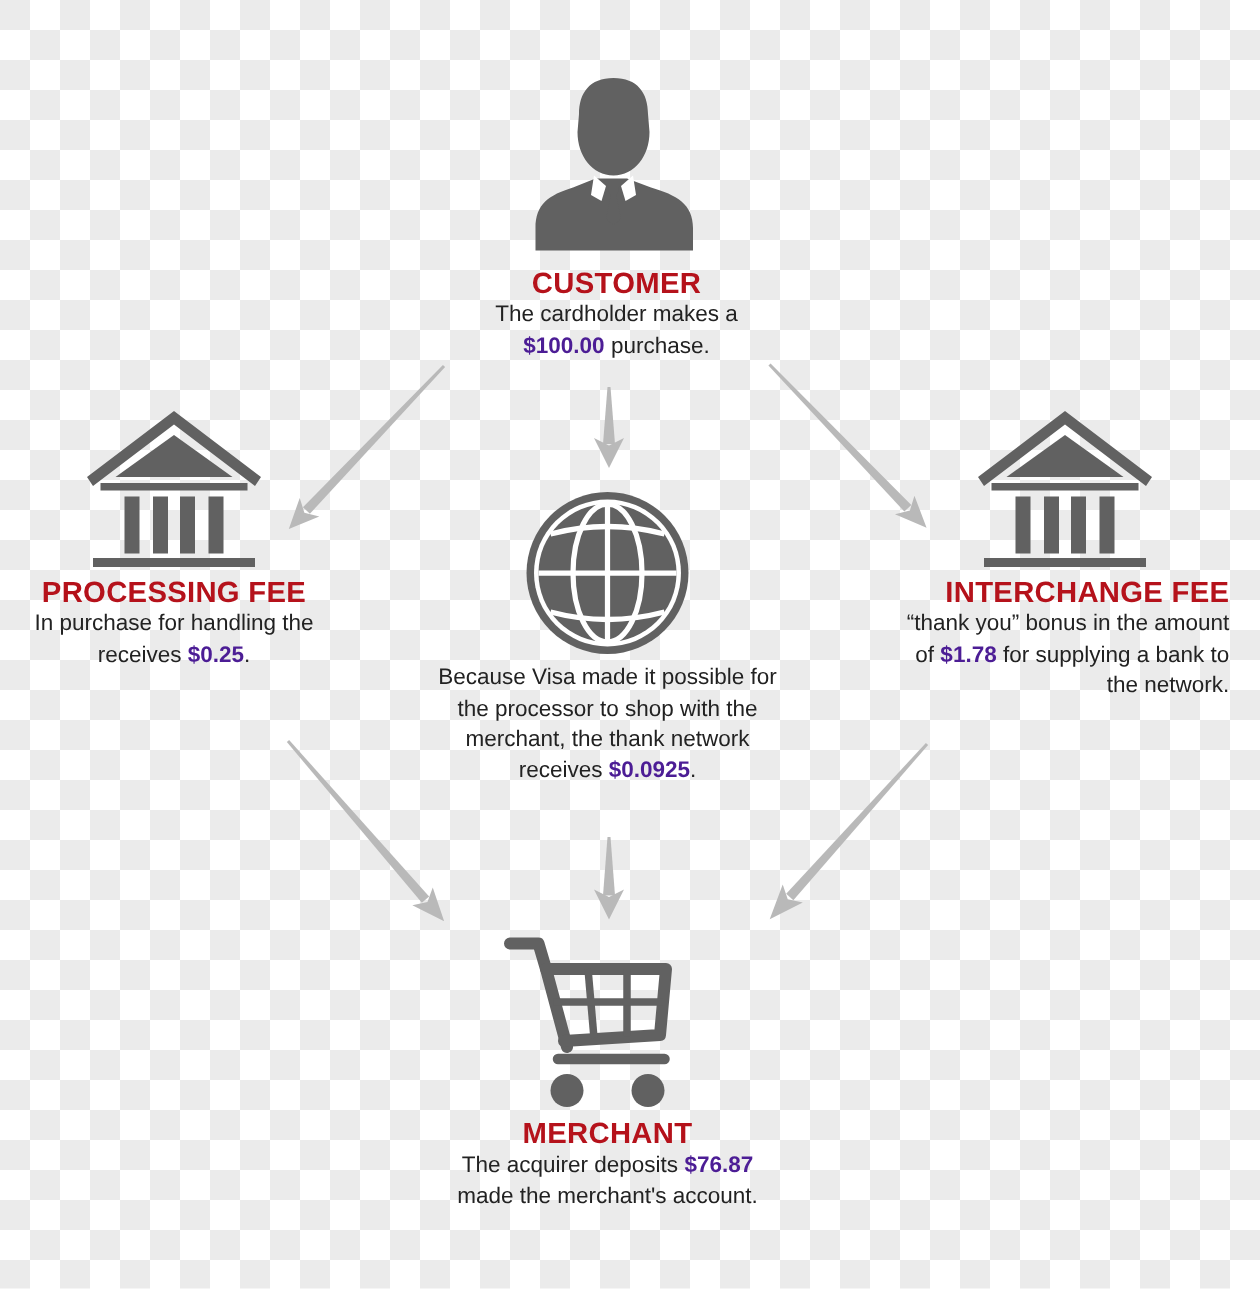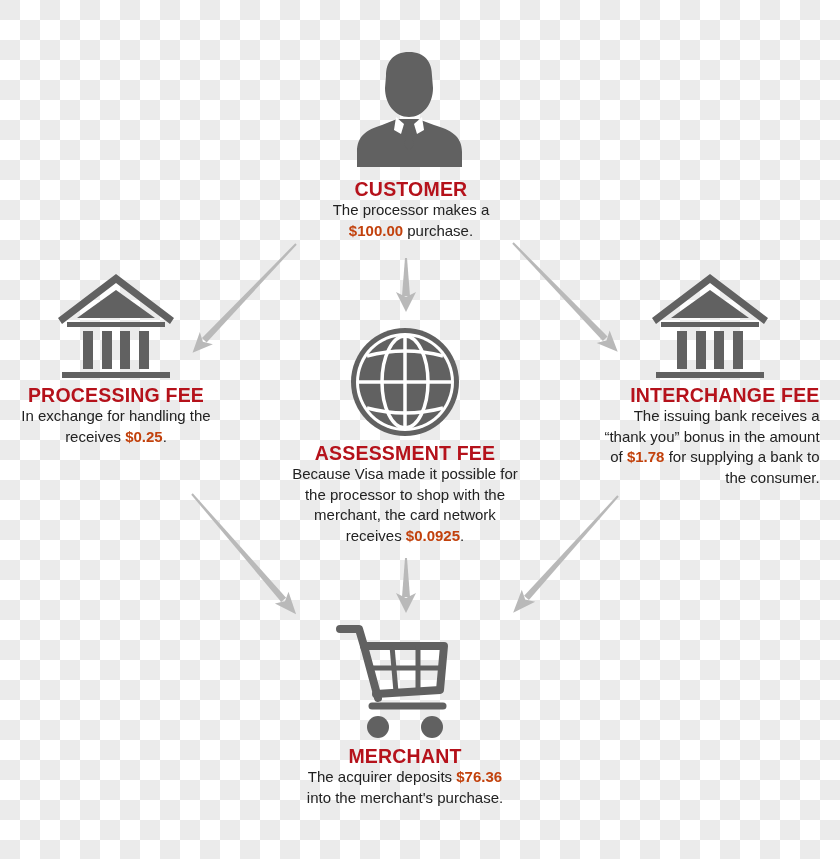--- a/index.html
+++ b/index.html
@@ -19,21 +19,21 @@
     position: absolute; text-align: center; white-space: nowrap;
     transform: translateX(-50%);
   }
   .node-title {
     color: #b5121b; font-weight: bold; font-size: 19.5px; line-height: 22px;
     letter-spacing: 0.2px;
   }
   .node-body {
     color: #222222; font-size: 15px; line-height: 20.5px;
   }
-  .amount { color: #c2410c; font-weight: bold; }
+  .amount { color: #4c1d95; font-weight: bold; }
 </style>
 </head>
 <body>
 
 <div class="diagram">
 
   <svg class="art" width="840" height="859" viewBox="0 0 840 859">
     <defs>
       
     </defs>
@@ -130,54 +130,52 @@
         <line x1="369" y1="668" x2="442" y2="668"></line>
       </g>
       <circle cx="378" cy="727" r="11" fill="#616161"></circle>
       <circle cx="432" cy="727" r="11" fill="#616161"></circle>
     </g>
   </svg>
 
   <div class="node-text" style="left:411px; top:178px;">
     <div class="node-title">CUSTOMER</div>
     <div class="node-body">
-      <div>The processor makes a</div>
+      <div>The cardholder makes a</div>
       <div><span class="amount">$100.00</span><span> purchase.</span></div>
     </div>
   </div>
 
   <div class="node-text" style="left:116px; top:384px;">
     <div class="node-title">PROCESSING FEE</div>
     <div class="node-body">
-      <div>In exchange for handling the</div>
+      <div>In purchase for handling the</div>
       <div><span>receives </span><span class="amount">$0.25</span><span>.</span></div>
     </div>
   </div>
 
   <div class="node-text" style="left:712px; top:384px;text-align:right;">
     <div class="node-title">INTERCHANGE FEE</div>
     <div class="node-body">
-      <div>The issuing bank receives a</div>
       <div>“thank you” bonus in the amount</div>
       <div><span>of </span><span class="amount">$1.78</span><span> for supplying a bank to</span></div>
-      <div>the consumer.</div>
+      <div>the network.</div>
     </div>
   </div>
 
   <div class="node-text" style="left:405px; top:442px;">
-    <div class="node-title">ASSESSMENT FEE</div>
     <div class="node-body">
       <div>Because Visa made it possible for</div>
       <div>the processor to shop with the</div>
-      <div>merchant, the card network</div>
+      <div>merchant, the thank network</div>
       <div><span>receives </span><span class="amount">$0.0925</span><span>.</span></div>
     </div>
   </div>
 
   <div class="node-text" style="left:405px; top:745px;">
     <div class="node-title">MERCHANT</div>
     <div class="node-body">
-      <div><span>The acquirer deposits </span><span class="amount">$76.36</span></div>
-      <div>into the merchant's purchase.</div>
+      <div><span>The acquirer deposits </span><span class="amount">$76.87</span></div>
+      <div>made the merchant's account.</div>
     </div>
   </div>
 
 </div>
 
 </body></html>

